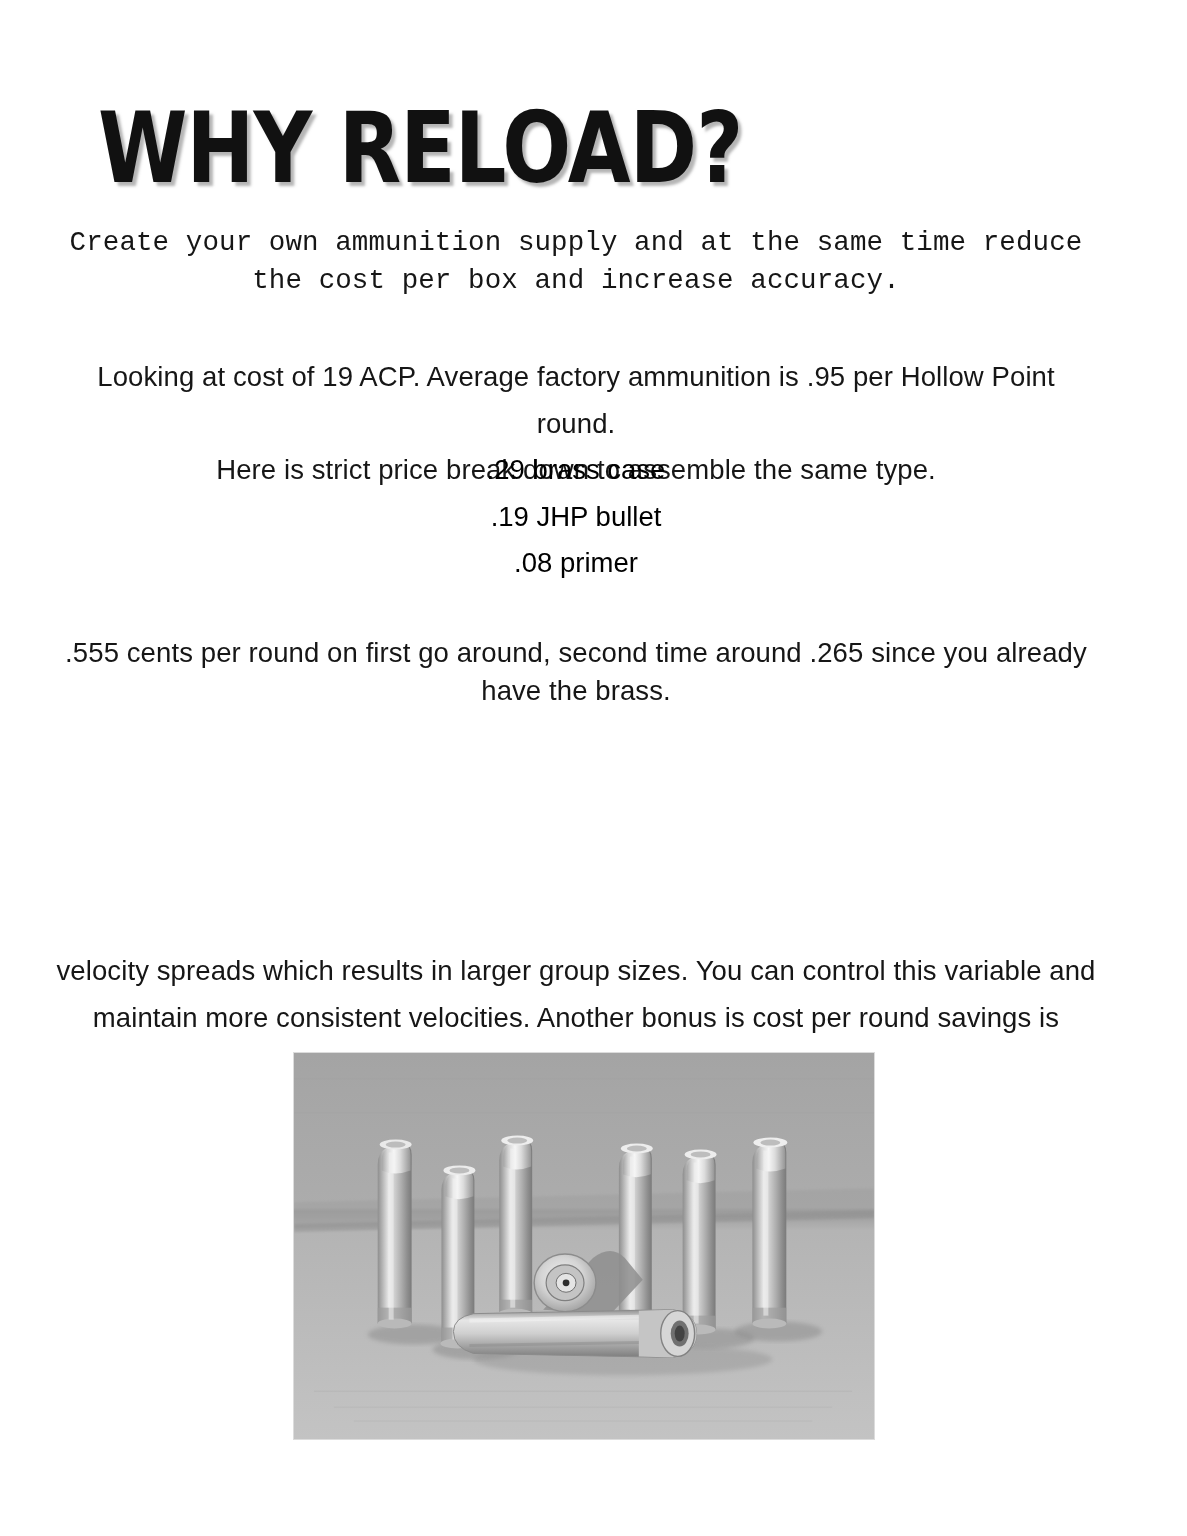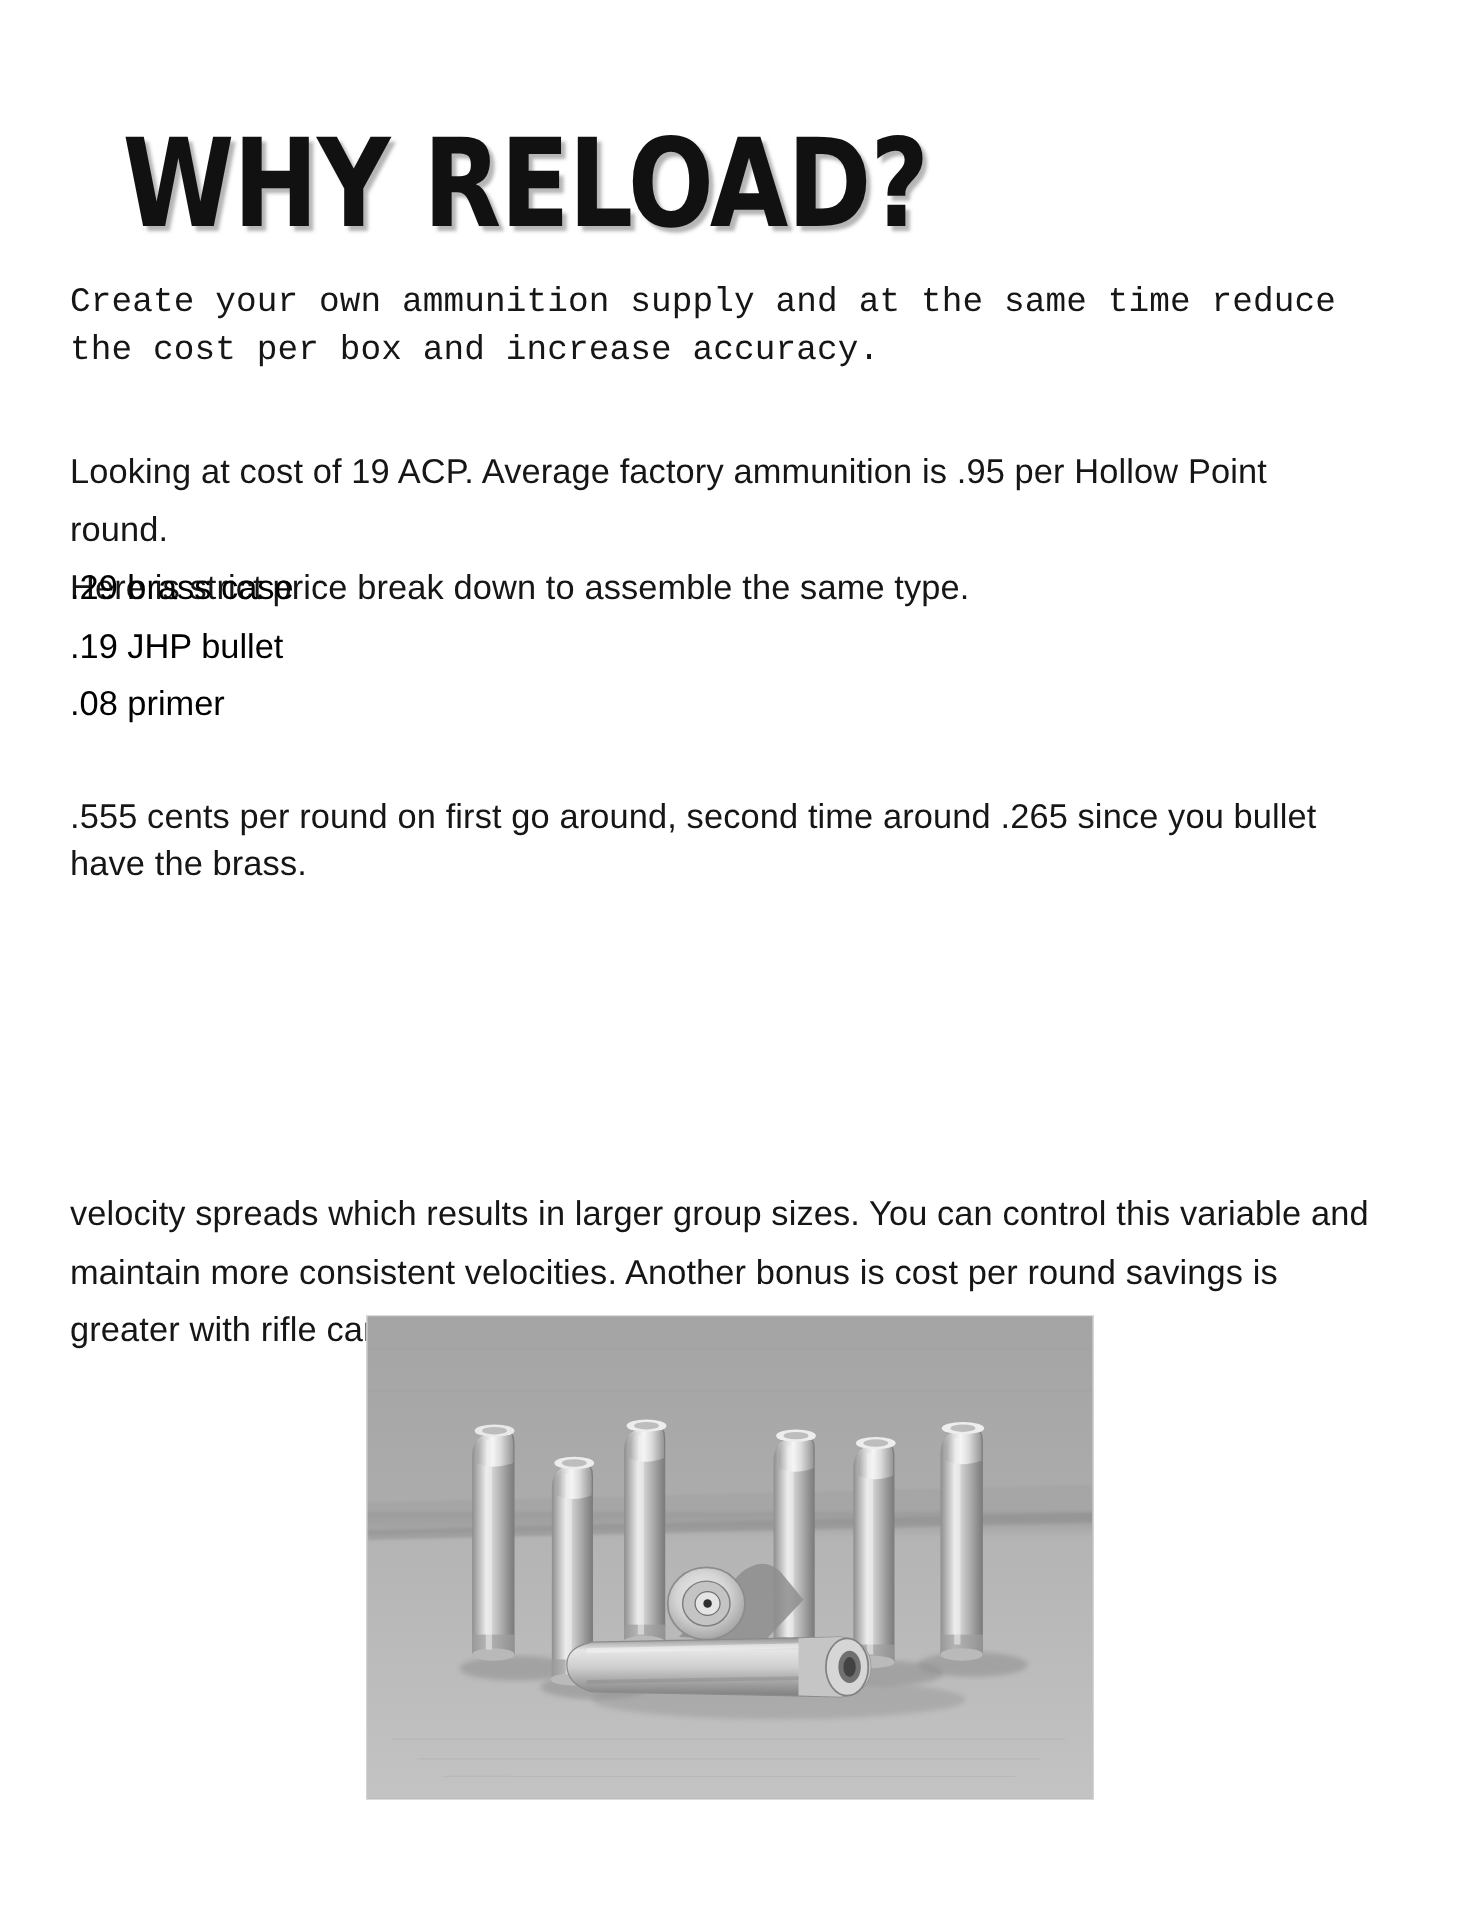--- a/index.html
+++ b/index.html
@@ -14,20 +14,21 @@
     position: relative;
     font-family: "Liberation Sans", sans-serif;
     color: #0d0d0d;
     overflow: hidden;
   }
 
   .page {
     position: absolute;
     inset: 0;
     background: #ffffff;
+    text-align: center;
   }
 
   
   .title-wrap {
     position: absolute;
     left: 98px;
     top: 96px;
     width: 620px;
     height: 110px;
   }
@@ -107,21 +108,21 @@
     <p class="para loose">Here is strict price break down to assemble the same type.</p>
   </div>
 
   <div class="body-block" id="price-list">
     <p class="list-line">.29 brass case</p>
     <p class="list-line">.19 JHP bullet</p>
     <p class="list-line">.08 primer</p>
   </div>
 
   <div class="body-block" id="cost-sum">
-    <p class="para">.555 cents per round on first go around, second time around .265 since you bullet have the brass.</p>
+    <p class="para">.555 cents per round on first go around, second time around .265 since you already have the brass.</p>
   </div>
 
 
   <div class="body-block" id="accuracy-tail">
     <p class="para loose">velocity spreads which results in larger group sizes.  You can control this variable and maintain more consistent velocities.   Another bonus is cost per round savings is greater with rifle cartridges.</p>
   </div>
 
   <div class="photo">
     <svg viewBox="0 0 582 388" preserveAspectRatio="none">
       <defs>

